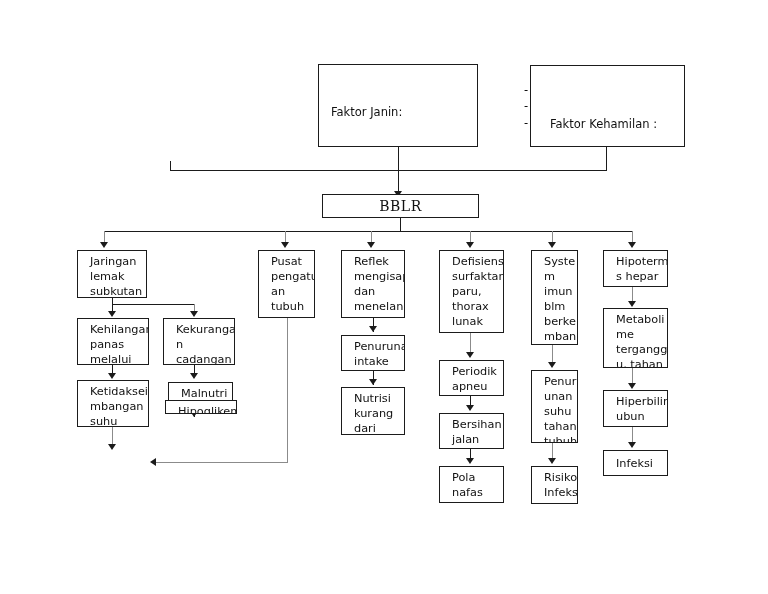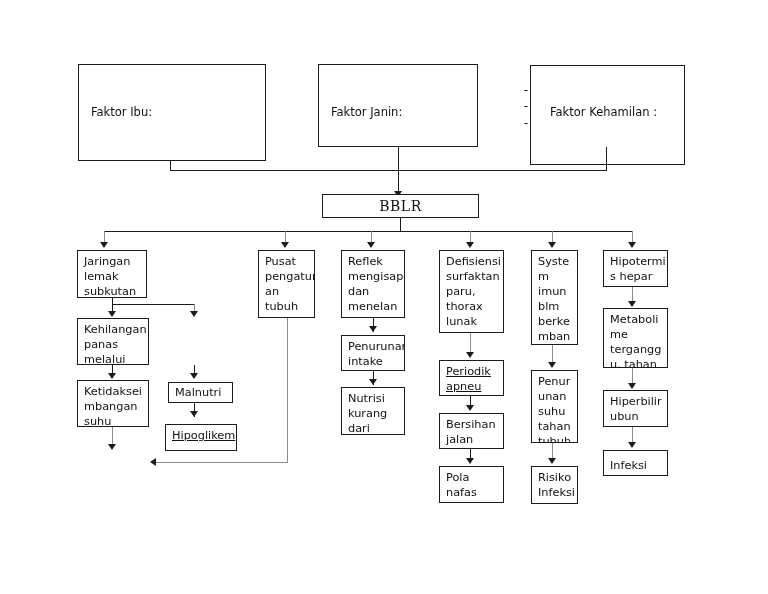--- a/index.html
+++ b/index.html
@@ -41,25 +41,25 @@
     align-items: center;
     justify-content: center;
     font-family: "DejaVu Serif", "Liberation Serif", serif;
     font-size: 14px;
     letter-spacing: 0.5px;
   }
   
   .node {
     font-size: 11.3px;
     line-height: 1.33;
-    padding: 3px 4px 2px 6px;
+    padding: 3px 4px 2px 12px;
   }
   .node.ctr {
     display: flex;
-    align-items: flex-end;
+    align-items: center;
   }
   
   .ln {
     position: absolute;
     background: #1b1b1b;
   }
   .ln.h { height: 1.3px; }
   .ln.v { width: 1.3px; }
   .ln.grey { background: #8b8b8b; }
   .arrow-d {
@@ -81,40 +81,31 @@
     font-size: 11.5px;
     line-height: 1.42;
     color: #111111;
   }
 </style>
 </head>
 <body>
 
 <div id="canvas">
 
-  <div class="box factor" style="left:78px; top:64px; width:188px; height:97px;">
-    <span class="ttl">Faktor Ibu:</span>
-    <div style="height:7px"></div>
-    
-    
-    
-    
-    
-  </div>
 
   <div class="box factor" style="left:318px; top:64px; width:160px; height:83px;">
     <span class="ttl">Faktor Janin:</span>
     
     
     
     
     
   </div>
 
-  <div class="box factor" style="left:530px; top:65px; width:155px; height:100px; padding-top:5px;">
+  <div class="box factor" style="left:530px; top:65px; width:155px; height:82px; padding-top:17px;">
     <span class="ttl" style="padding-left:12px;">Faktor Kehamilan :</span>
     
     
     
     
   </div>
 
   <div class="dashcol" style="left:524px; top:82px;">
     <div>-</div>
     <div>-</div>
@@ -162,39 +153,42 @@
   <div class="ln h" style="left:112px; top:304px; width:83px;"></div>
   <div class="ln v" style="left:112px; top:304px; height:10px;"></div>
   <div class="arrow-d" style="left:108px; top:311px;"></div>
   <div class="ln v grey" style="left:194px; top:304px; height:10px;"></div>
   <div class="arrow-d" style="left:190px; top:311px;"></div>
 
   <div class="box node" style="left:77px; top:318px; width:72px; height:47px;">
     <span>Kehilangan panas melalui</span>
   </div>
 
+  <div class="box node" style="left:163px; top:318px; width:72px; height:47px;">
+    <span>Kekuranga n cadangan</span>
+  </div>
 
   <div class="ln v" style="left:112px; top:365px; height:12px;"></div>
   <div class="arrow-d" style="left:108px; top:373px;"></div>
 
   <div class="ln v" style="left:194px; top:365px; height:12px;"></div>
   <div class="arrow-d" style="left:190px; top:373px;"></div>
 
   <div class="box node" style="left:77px; top:380px; width:72px; height:47px;">
     <span>Ketidaksei mbangan suhu tubuh</span>
   </div>
 
   <div class="box node ctr" style="left:168px; top:382px; width:65px; height:21px;">
     <span>Malnutri</span>
   </div>
 
   <div class="ln v" style="left:194px; top:403px; height:14px;"></div>
   <div class="arrow-d" style="left:190px; top:411px;"></div>
 
-  <div class="box node" style="left:165px; top:424px; width:72px; height:27px;text-decoration:underline;">
+  <div class="box node" style="left:165px; top:400px; width:72px; height:14px;">
     <span>Hipoglikem</span>
   </div>
 
   <div class="ln v grey" style="left:112px; top:427px; height:18px;"></div>
   <div class="arrow-d" style="left:108px; top:444px;"></div>
 
 
   <div class="box node" style="left:258px; top:250px; width:57px; height:68px;">
     <span>Pusat pengatur an tubuh belum matrur</span>
   </div>
@@ -218,21 +212,21 @@
   <div class="box node" style="left:341px; top:387px; width:64px; height:48px;">
     <span>Nutrisi kurang dari kebutuhan</span>
   </div>
 
   <div class="box node" style="left:439px; top:250px; width:65px; height:83px;">
     <span>Defisiensi surfaktan paru, thorax lunak dan otot</span>
   </div>
   <div class="ln v grey" style="left:470px; top:333px; height:20px;"></div>
   <div class="arrow-d" style="left:466px; top:352px;"></div>
 
-  <div class="box node" style="left:439px; top:360px; width:65px; height:36px;text-decoration:underline;">
+  <div class="box node" style="left:439px; top:360px; width:65px; height:36px;">
     <span>Periodik apneu</span>
   </div>
   <div class="ln v" style="left:470px; top:396px; height:12px;"></div>
   <div class="arrow-d" style="left:466px; top:405px;"></div>
 
   <div class="box node" style="left:439px; top:413px; width:65px; height:36px;">
     <span>Bersihan jalan nafas</span>
   </div>
   <div class="ln v" style="left:470px; top:449px; height:12px;"></div>
   <div class="arrow-d" style="left:466px; top:458px;"></div>

